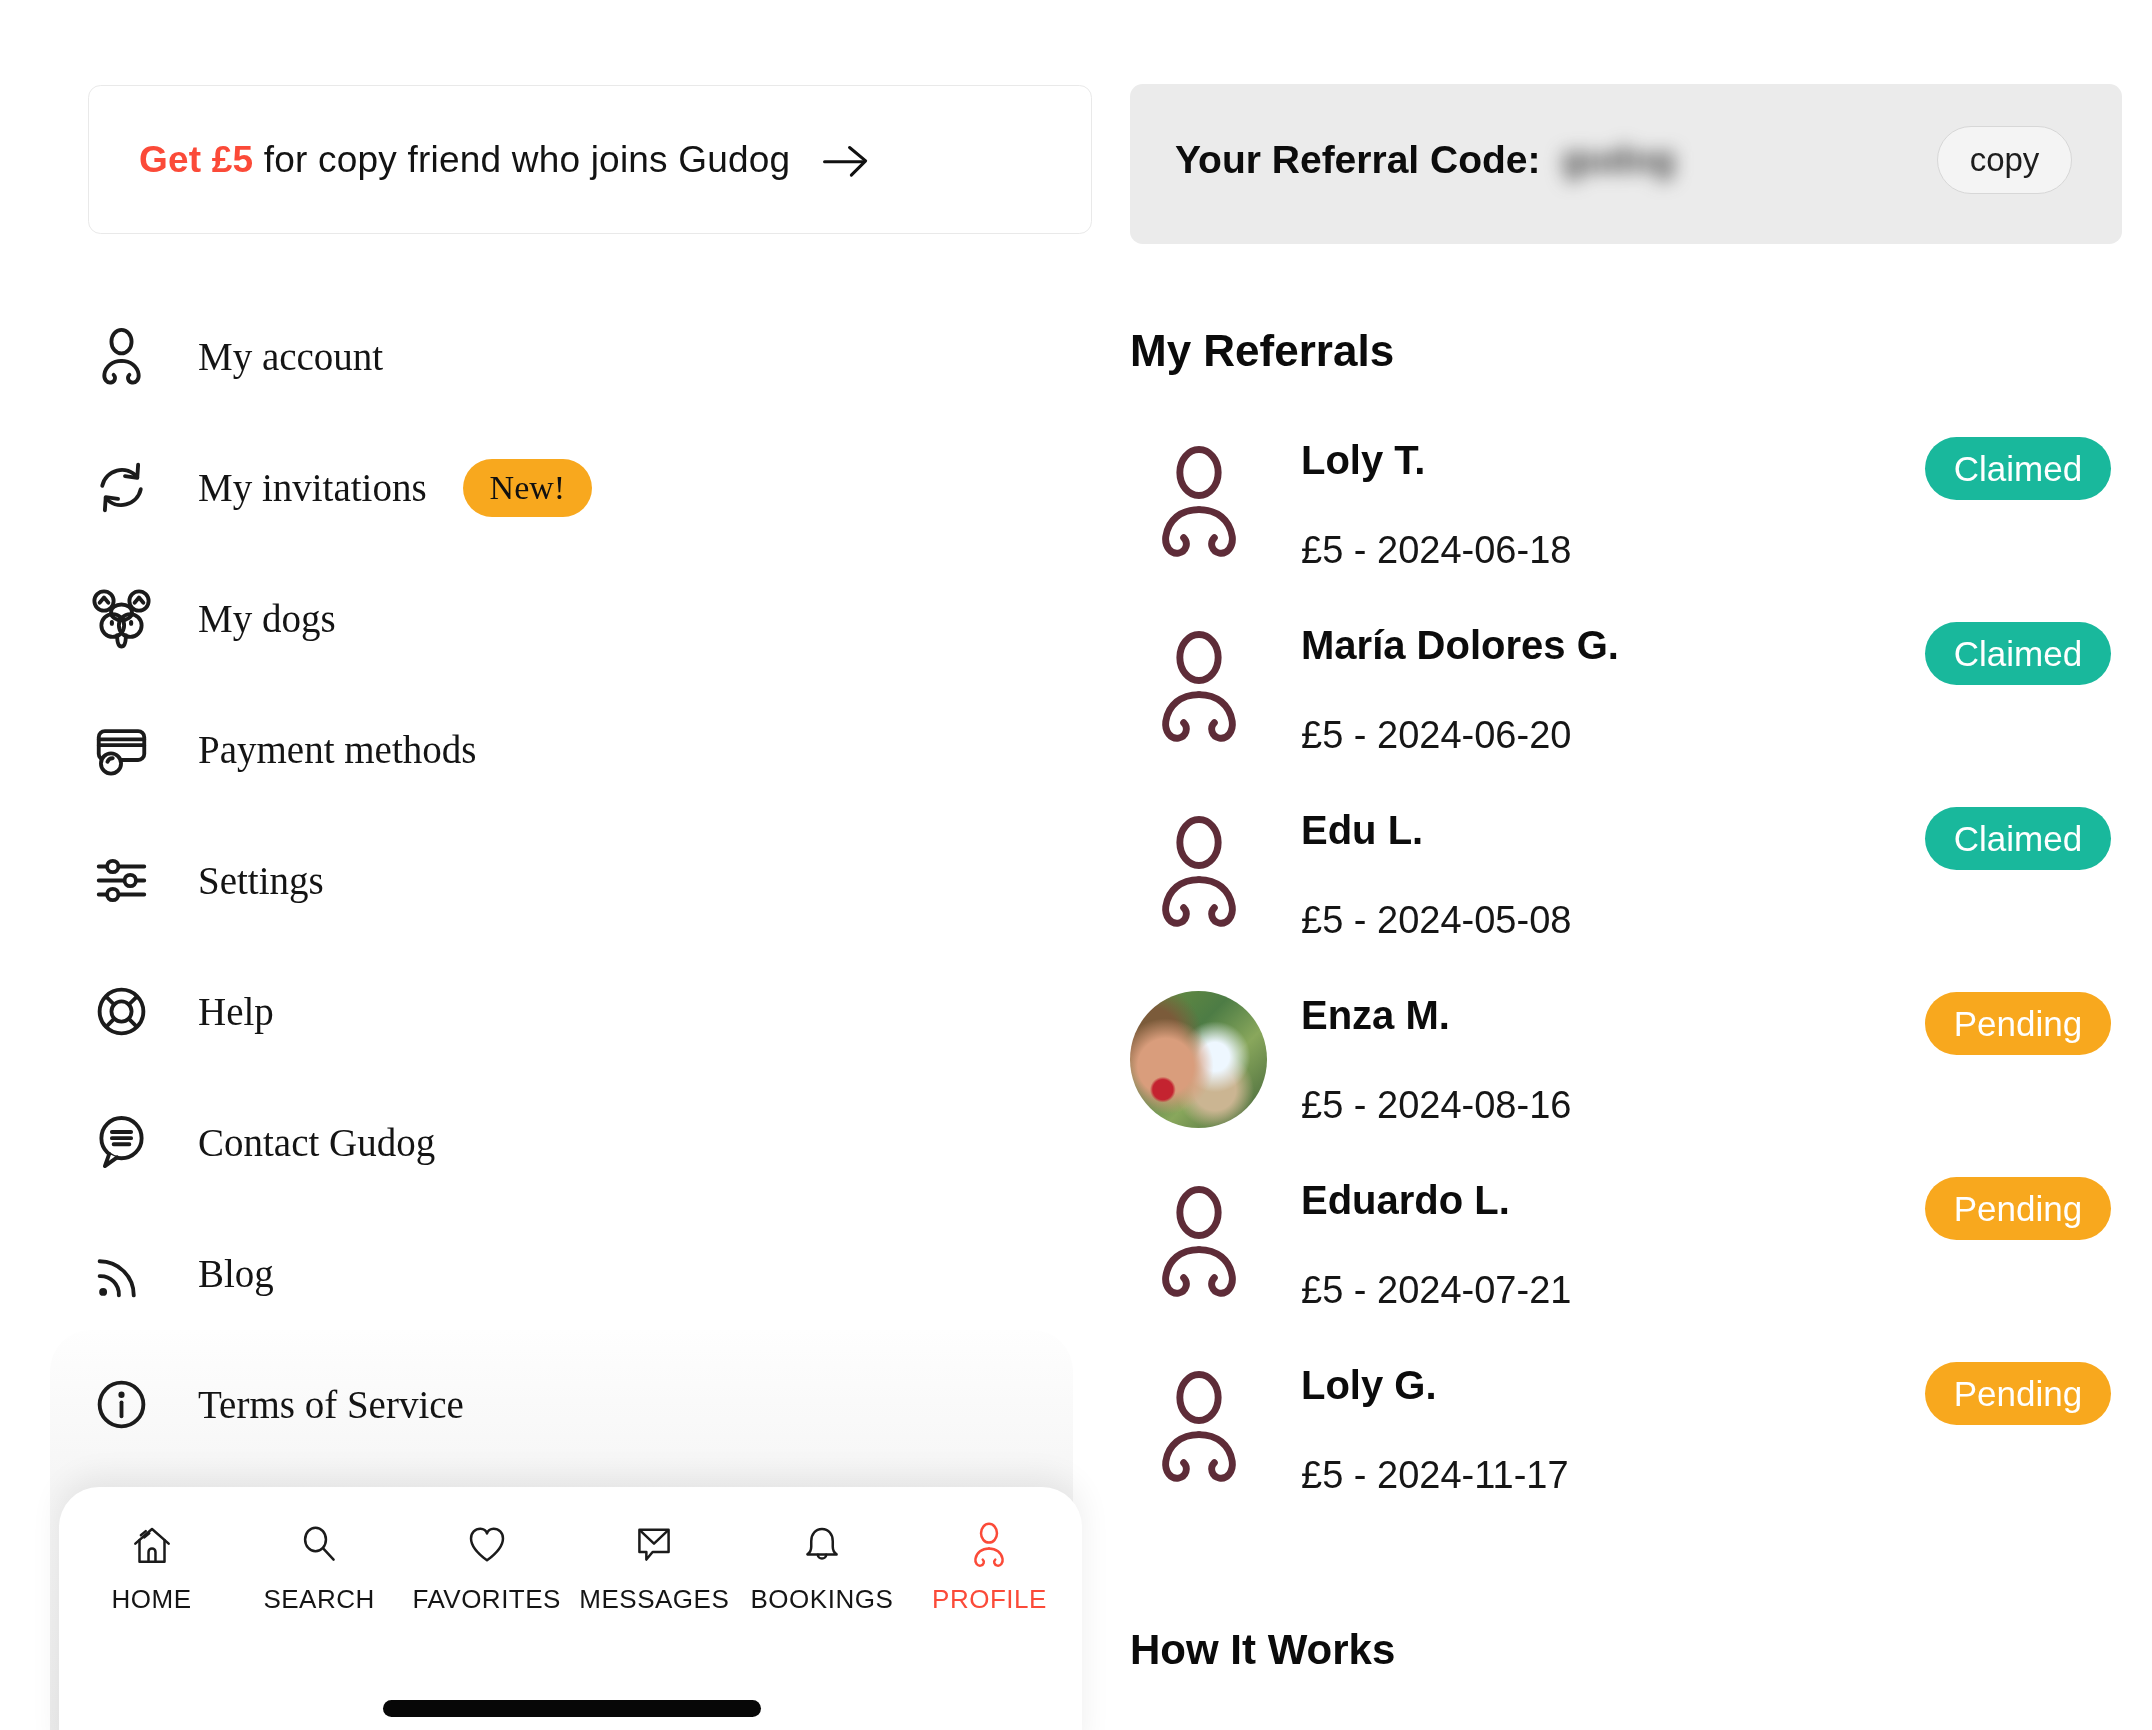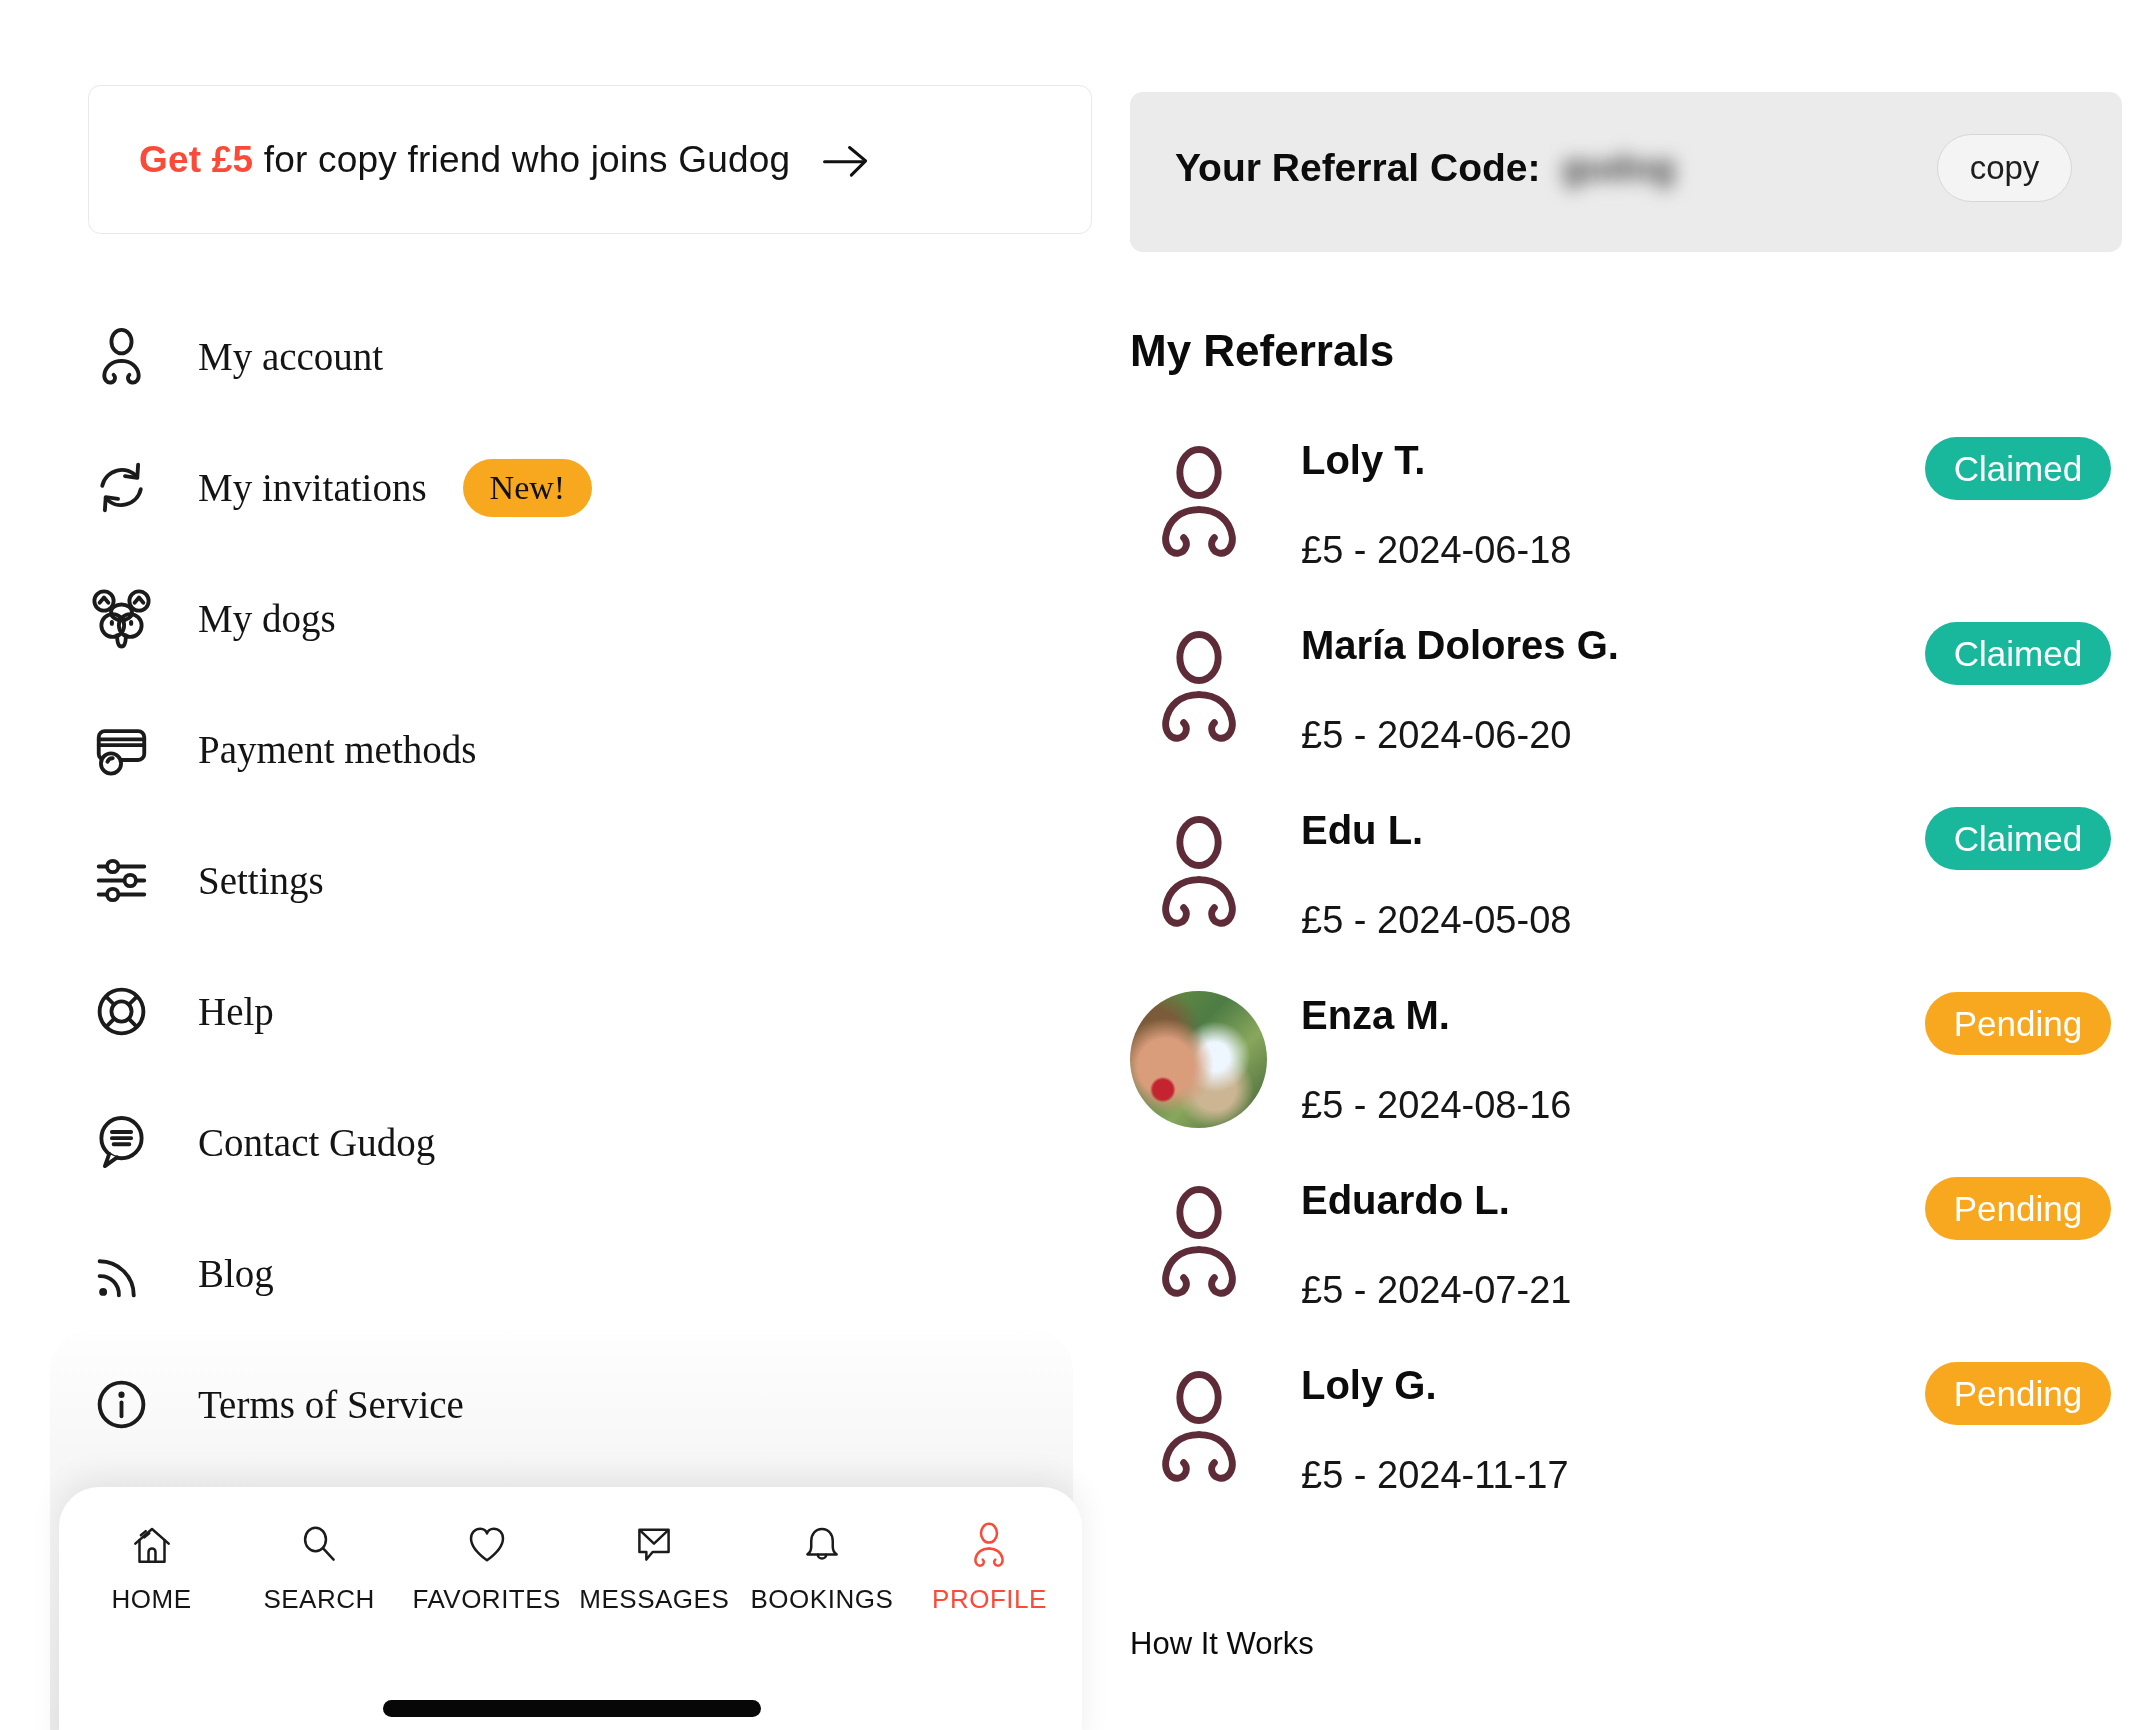--- a/index.html
+++ b/index.html
@@ -66,32 +66,32 @@
   .tab.active .tab-icon svg{stroke:var(--accent);}
   .home-indicator{
     position:absolute;left:324px;bottom:38px;width:378px;height:17px;
     background:#070707;border-radius:9px;
   }
 
   
   .code-bar{
     position:absolute;left:1130px;top:84px;width:992px;height:160px;
     background:#EBEBEB;border-radius:12.6px;
-    display:flex;align-items:center;padding:0 50px 8px 45px;margin-top:8px;
+    display:flex;align-items:center;padding:0 50px 8px 45px;
   }
   .code-label{font-size:39px;font-weight:700;color:#0c0c0c;white-space:pre;}
   .code-value{margin-left:21.6px;font-size:37px;font-weight:700;color:#3d3d3d;filter:blur(9px);}
   .copy-btn{
     margin-left:auto;width:135px;height:68px;border:1.8px solid #D7D7D7;border-radius:36px;
     background:rgba(255,255,255,.45);display:flex;align-items:center;justify-content:center;
     font-size:33px;color:#1d1d1d;cursor:pointer;
   }
 
   .referrals-title{position:absolute;left:1130px;top:326px;font-size:44px;font-weight:700;color:#0b0b0b;}
-  .how-title{position:absolute;left:1130px;top:1626px;font-size:31px;font-weight:400;color:#0b0b0b;}
+  .how-title{position:absolute;left:1130px;top:1626px;font-size:42px;font-weight:700;color:#0b0b0b;}
 
   .referral-list{position:absolute;left:1130px;top:412px;width:992px;}
   .referral-row{height:185px;display:flex;align-items:center;position:relative;}
   .avatar{
     width:137px;height:137px;flex:0 0 137px;
     display:flex;align-items:center;justify-content:center;
   }
   .avatar svg{width:92px;height:131px;stroke:var(--maroon);fill:none;stroke-width:5.4;stroke-linecap:round;stroke-linejoin:round;}
   .avatar.photo{
     border-radius:50%;overflow:hidden;

